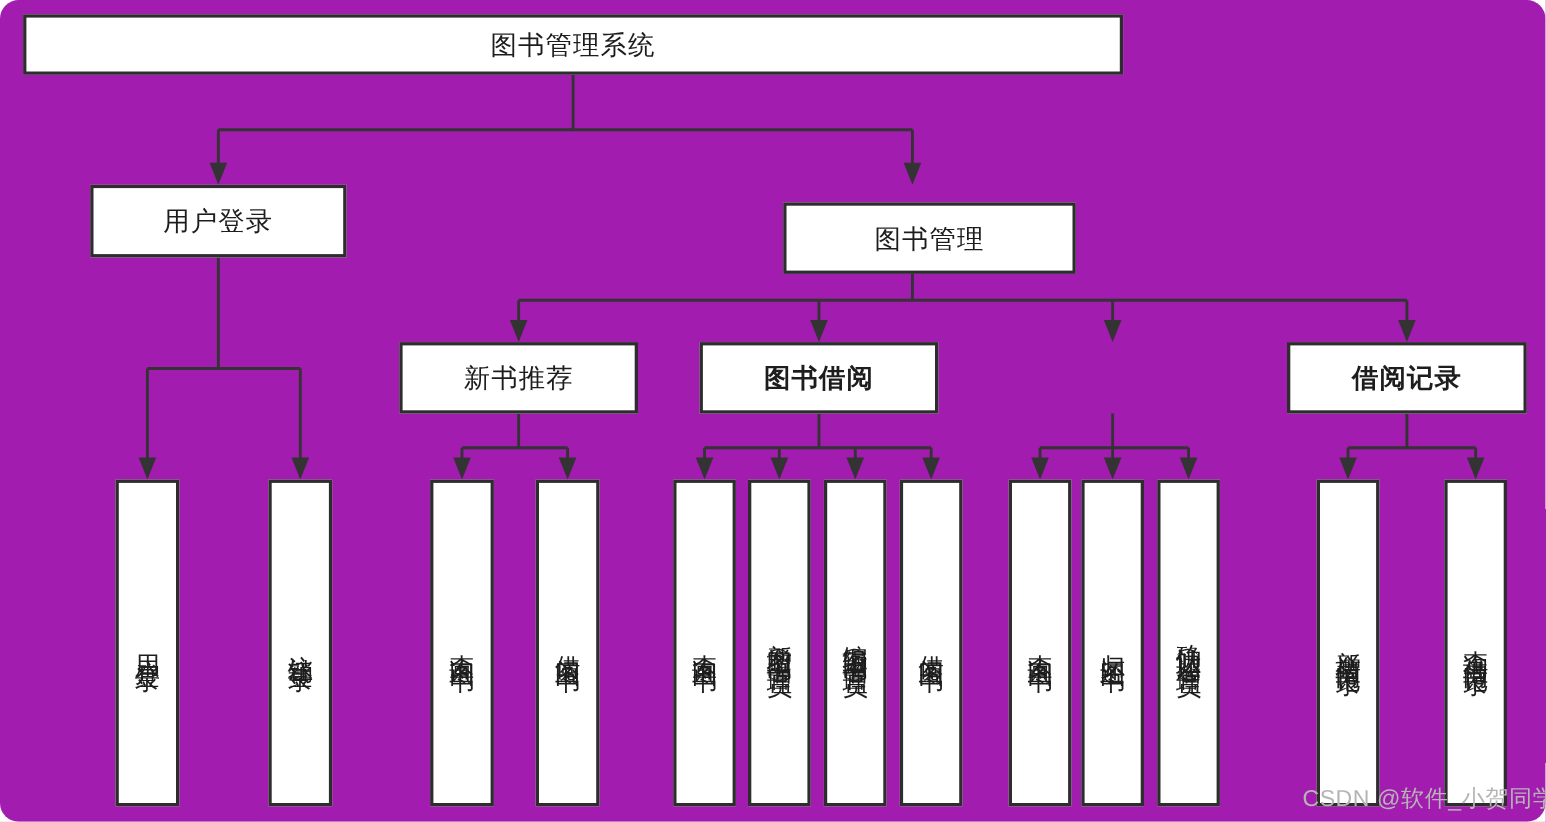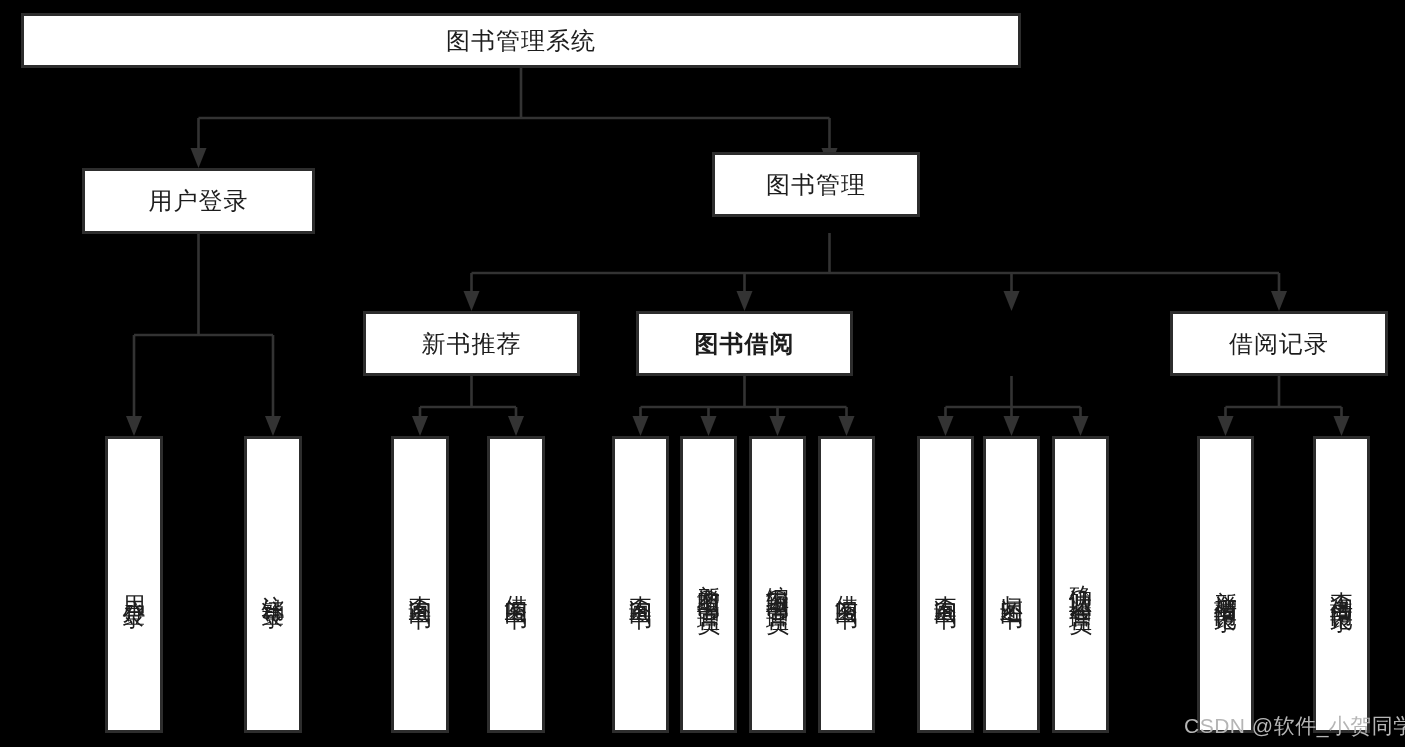--- a/index.html
+++ b/index.html
@@ -23,21 +23,21 @@
   #connectors path{stroke:#333;stroke-width:2.6;fill:none;}
   #connectors polygon{fill:#333;stroke:none;}
   .watermark{
     position:absolute;left:1184px;top:712px;z-index:5;
     font-size:21px;color:#b5b5b5;white-space:nowrap;letter-spacing:0.5px;
   }
 </style>
 </head>
 <body>
 
-<div id="canvas" style="background: #000000;">
+<div id="canvas" style="background: #a21caf; border-radius: 17px;">
 
   <svg id="connectors" width="1405" height="747">
 
     <g>
       <path d="M521,68 V118 M198.5,118 H829.5 M198.5,118 V150 M829.5,118 V150"></path>
       <polygon points="190.5,148 206.5,148 198.5,168"></polygon>
       <polygon points="821.5,148 837.5,148 829.5,168"></polygon>
     </g>
 
     <g>
@@ -78,25 +78,25 @@
     <g>
       <path d="M1279,376 V407 M1225.5,407 H1341.5 M1225.5,407 V418 M1341.5,407 V418"></path>
       <polygon points="1217.5,416 1233.5,416 1225.5,436"></polygon>
       <polygon points="1333.5,416 1349.5,416 1341.5,436"></polygon>
     </g>
   </svg>
 
   <div class="box" style="left:21px;top:13px;width:1000px;height:55px;">图书管理系统</div>
 
   <div class="box" style="left:82px;top:168px;width:233px;height:66px;">用户登录</div>
-  <div class="box" style="left:712px;top:152px;width:208px;height:65px;">图书管理</div>
+  <div class="box" style="left:712px;top:184px;width:266px;height:65px;">图书管理</div>
 
   <div class="box" style="left:363px;top:311px;width:217px;height:65px;text-align:center;">新书推荐</div>
   <div class="box" style="left:636px;top:311px;width:217px;height:65px;font-weight:bold;">图书借阅</div>
-  <div class="box" style="left:1170px;top:311px;width:218px;height:65px;">借阅记录</div>
+  <div class="box" style="left:1170px;top:311px;width:218px;height:65px;font-weight:bold;">借阅记录</div>
 
   <div class="box vleaf" style="left:105px;top:436px;width:58px;height:297px;">用户登录</div>
   <div class="box vleaf" style="left:244px;top:436px;width:58px;height:297px;">注销登录</div>
 
   <div class="box vleaf" style="left:391px;top:436px;width:58px;height:297px;">查询图书</div>
   <div class="box vleaf" style="left:487px;top:436px;width:58px;height:297px;">借阅图书</div>
 
   <div class="box vleaf" style="left:612px;top:436px;width:57px;height:297px;">查询图书</div>
   <div class="box vleaf" style="left:680px;top:436px;width:57px;height:297px;">新增图书（管理员）</div>
   <div class="box vleaf" style="left:749px;top:436px;width:57px;height:297px;">编辑图书（管理员）</div>

